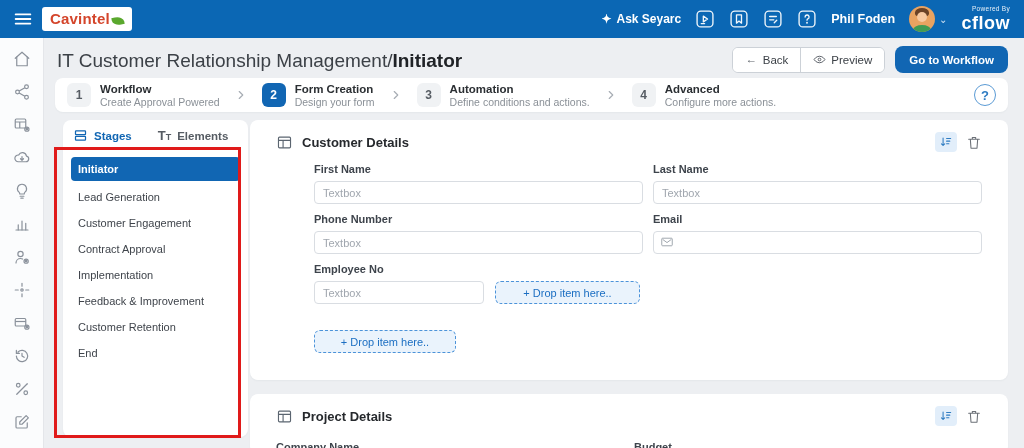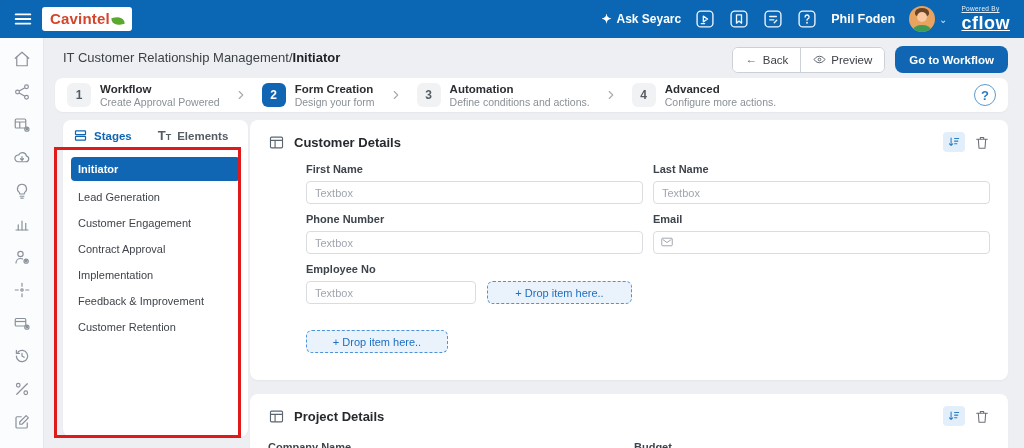--- a/index.html
+++ b/index.html
@@ -29,34 +29,34 @@
   .ask { display:flex; align-items:center; gap:5px; color:#fff; font-size:12px; font-weight:700; cursor:pointer; }
   .sparkle { font-size:12px; color:#fff; }
   .tb-iconbtn { width:20px; height:20px; color:#fff; cursor:pointer; opacity:.95; }
   .user-name { color:#fff; font-size:12.5px; font-weight:700; }
   .avatar-wrap { display:flex; align-items:center; gap:4px; cursor:pointer; }
   .avatar { width:26px; height:26px; border-radius:50%; background:#e8a361; position:relative; overflow:hidden; }
   .avatar .hair { position:absolute; top:2px; left:6px; width:14px; height:9px; background:#6b4326; border-radius:50% 50% 40% 40%; }
   .avatar .face { position:absolute; top:6px; left:8px; width:10px; height:10px; background:#f6c9a0; border-radius:50%; }
   .avatar .shirt { position:absolute; bottom:-3px; left:4px; width:18px; height:10px; background:#3f9b54; border-radius:50% 50% 0 0; }
   .chev-down { color:#cfe2f2; font-size:10px; }
-  .cflow { display:flex; flex-direction:column; line-height:1; color:#fff;text-decoration:underline; }
+  .cflow { display:flex; flex-direction:column; align-items:flex-end; line-height:1; color:#fff; }
   .cflow .powered { font-size:6.5px; letter-spacing:.3px; opacity:.9; margin-bottom:1px; }
   .cflow .cflow-name { font-size:18px; font-weight:700; letter-spacing:.5px; }
 
   
   .rail {
     position:absolute; top:38px; left:0; width:44px; height:410px;
     background:#fbfcfd; border-right:1px solid #e4e6ea;
     display:flex; flex-direction:column; align-items:center; padding-top:12px; gap:15px;
   }
   .rail-icon { width:18px; height:18px; color:#8a919b; cursor:pointer; }
 
   
-  .breadcrumb { position:absolute; top:50px; left:63px; font-size:13px; color:#3c4147; }
+  .breadcrumb { position:absolute; top:50px; left:57px; font-size:19px; color:#3c4147; }
   .breadcrumb b { color:#202327; font-weight:700; }
   .page-actions { position:absolute; top:46px; right:16px; display:flex; align-items:center; gap:10px; }
   .btn-group { display:flex; background:#fff; border:1px solid #ccd1d7; border-radius:6px; overflow:hidden; height:26px; }
   .btn-flat { display:flex; align-items:center; gap:5px; padding:0 12px; font-size:11.5px; color:#3c4147; background:#fff; border:none; cursor:pointer; font-family:inherit; }
   .btn-flat + .btn-flat { border-left:1px solid #ccd1d7; }
   .btn-flat .ico { width:13px; height:13px; color:#5b6168; }
   .btn-primary {
     height:27px; padding:0 14px; background:#1166b3; color:#fff; border:none; border-radius:8px;
     font-size:11.5px; font-weight:700; cursor:pointer; font-family:inherit;
   }
@@ -98,21 +98,21 @@
     background:#1166b3; color:#fff; font-weight:700; border-radius:4px; height:24px; margin-bottom:3px;
   }
   .annotation-box {
     position:absolute; top:147px; left:54px; width:187px; height:291px;
     border:3px solid #e01a1a; pointer-events:none; z-index:5;
   }
 
   
   .card {
     position:absolute; left:250px; width:758px; background:#fff; border-radius:8px;
-    box-shadow:0 1px 2px rgba(20,40,60,.04); padding:10px 18px;
+    box-shadow:0 1px 2px rgba(20,40,60,.04); padding:10px 26px;
   }
   .card.customer { top:120px; height:260px; }
   .card.project { top:394px; height:60px; }
   .card-head { display:flex; align-items:center; gap:9px; height:24px; }
   .card-head .win-ico { width:17px; height:17px; color:#5b6570; }
   .card-title { font-size:13px; font-weight:700; color:#26292d; }
   .card-tools { margin-left:auto; display:flex; align-items:center; gap:9px; }
   .sort-btn { width:22px; height:20px; background:#e2eefa; border-radius:4px; display:flex; align-items:center; justify-content:center; color:#2f7cc2; cursor:pointer; border:none; }
   .sort-btn .ico { width:14px; height:14px; }
   .trash-btn { width:16px; height:17px; color:#6b7077; cursor:pointer; background:none; border:none; padding:0; }
@@ -325,20 +325,21 @@
     </div>
   </div>
   <ul class="stage-list">
     <li class="stage-item selected">Initiator</li>
     <li class="stage-item">Lead Generation</li>
     <li class="stage-item">Customer Engagement</li>
     <li class="stage-item">Contract Approval</li>
     <li class="stage-item">Implementation</li>
     <li class="stage-item">Feedback &amp; Improvement</li>
     <li class="stage-item">Customer Retention</li>
+    <li class="stage-item">End</li>
   </ul>
 </aside>
 <div class="annotation-box"></div>
 
 <section class="card customer">
   <div class="card-head">
     <svg class="win-ico" viewBox="0 0 24 24" fill="none" stroke="currentColor" stroke-width="1.6" stroke-linejoin="round">
         <rect x="3.5" y="4.5" width="17" height="15" rx="1.5"></rect>
         <path d="M3.5 9h17M10 9v10.5"></path>
       </svg>

